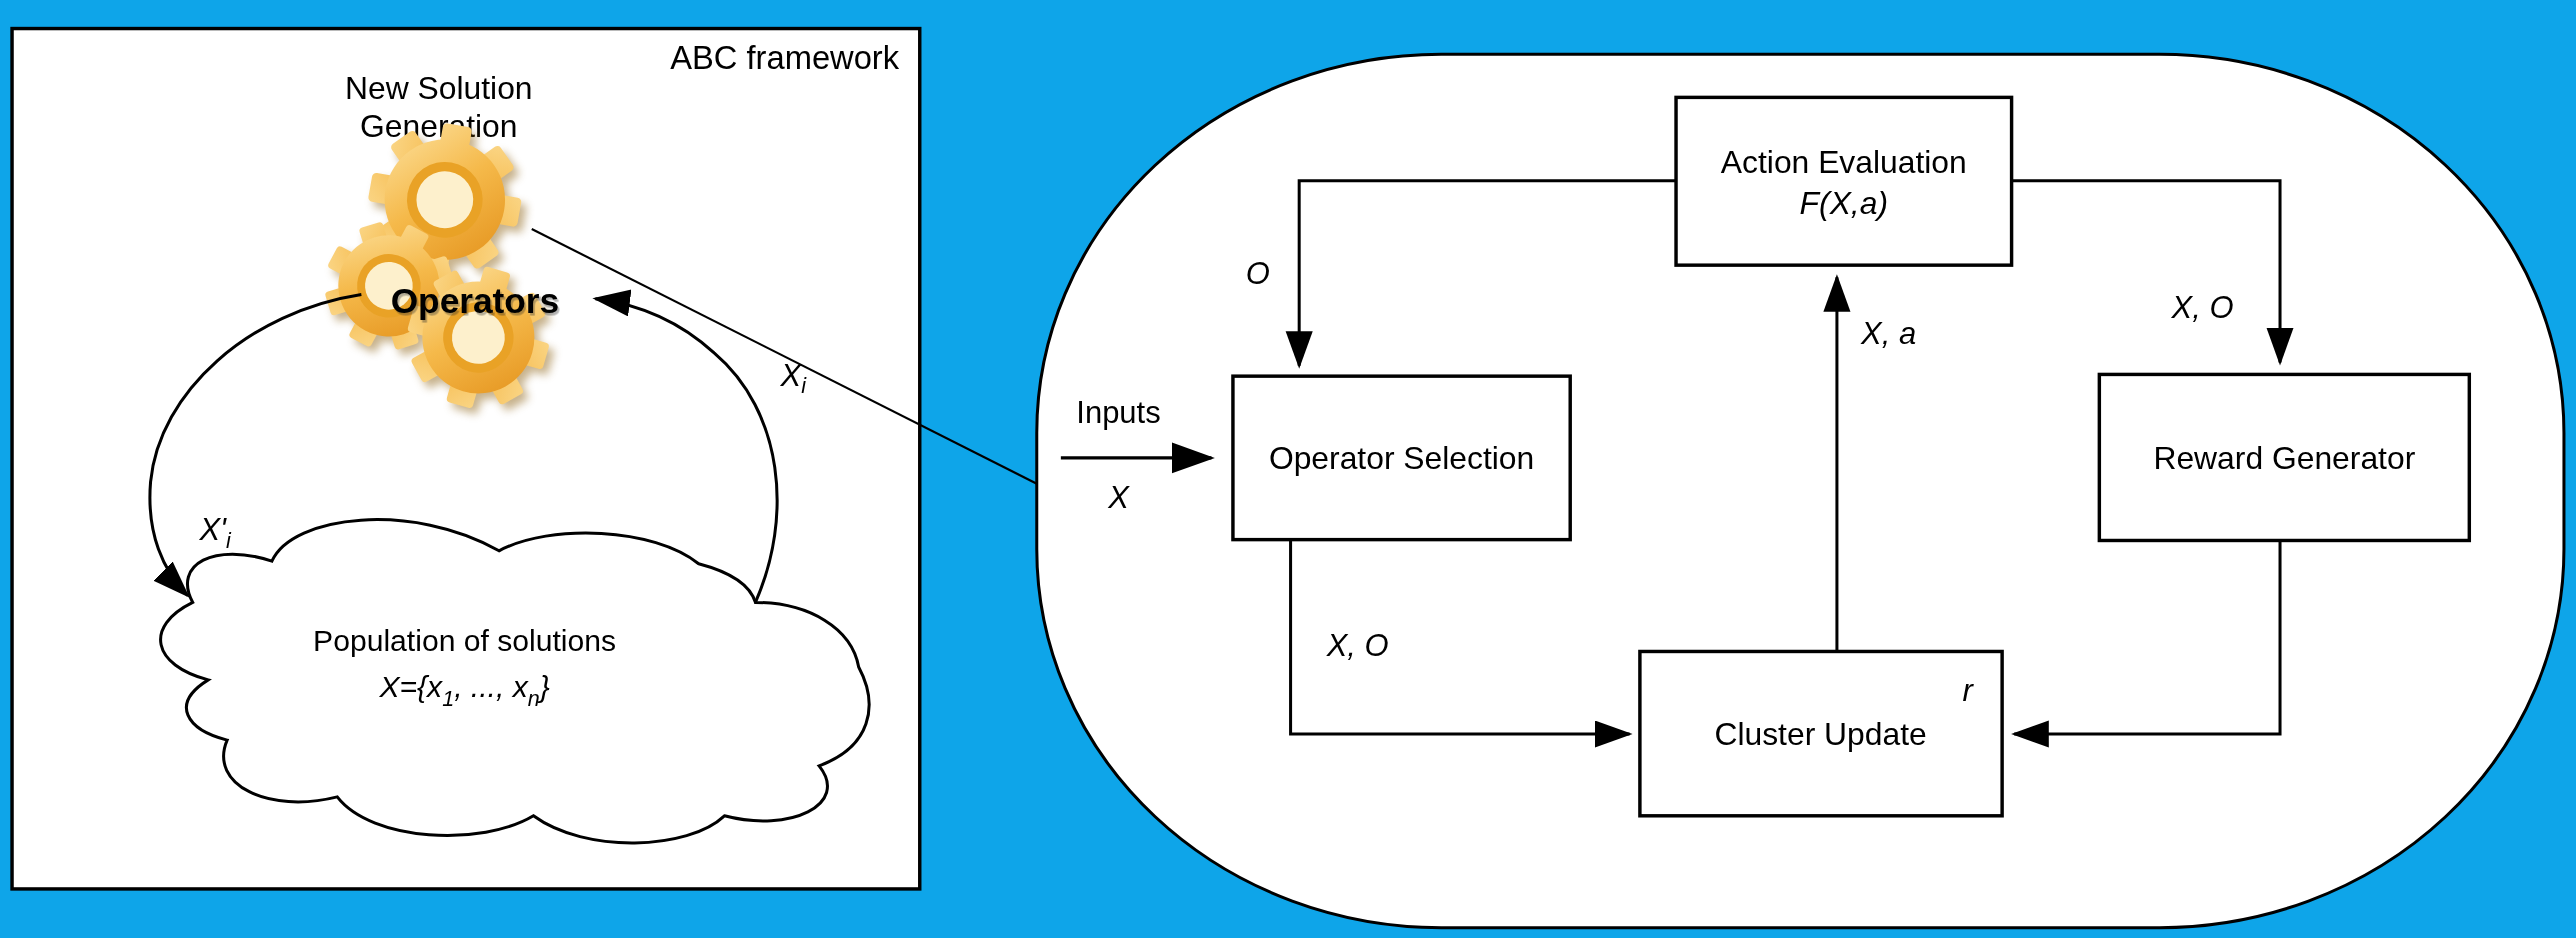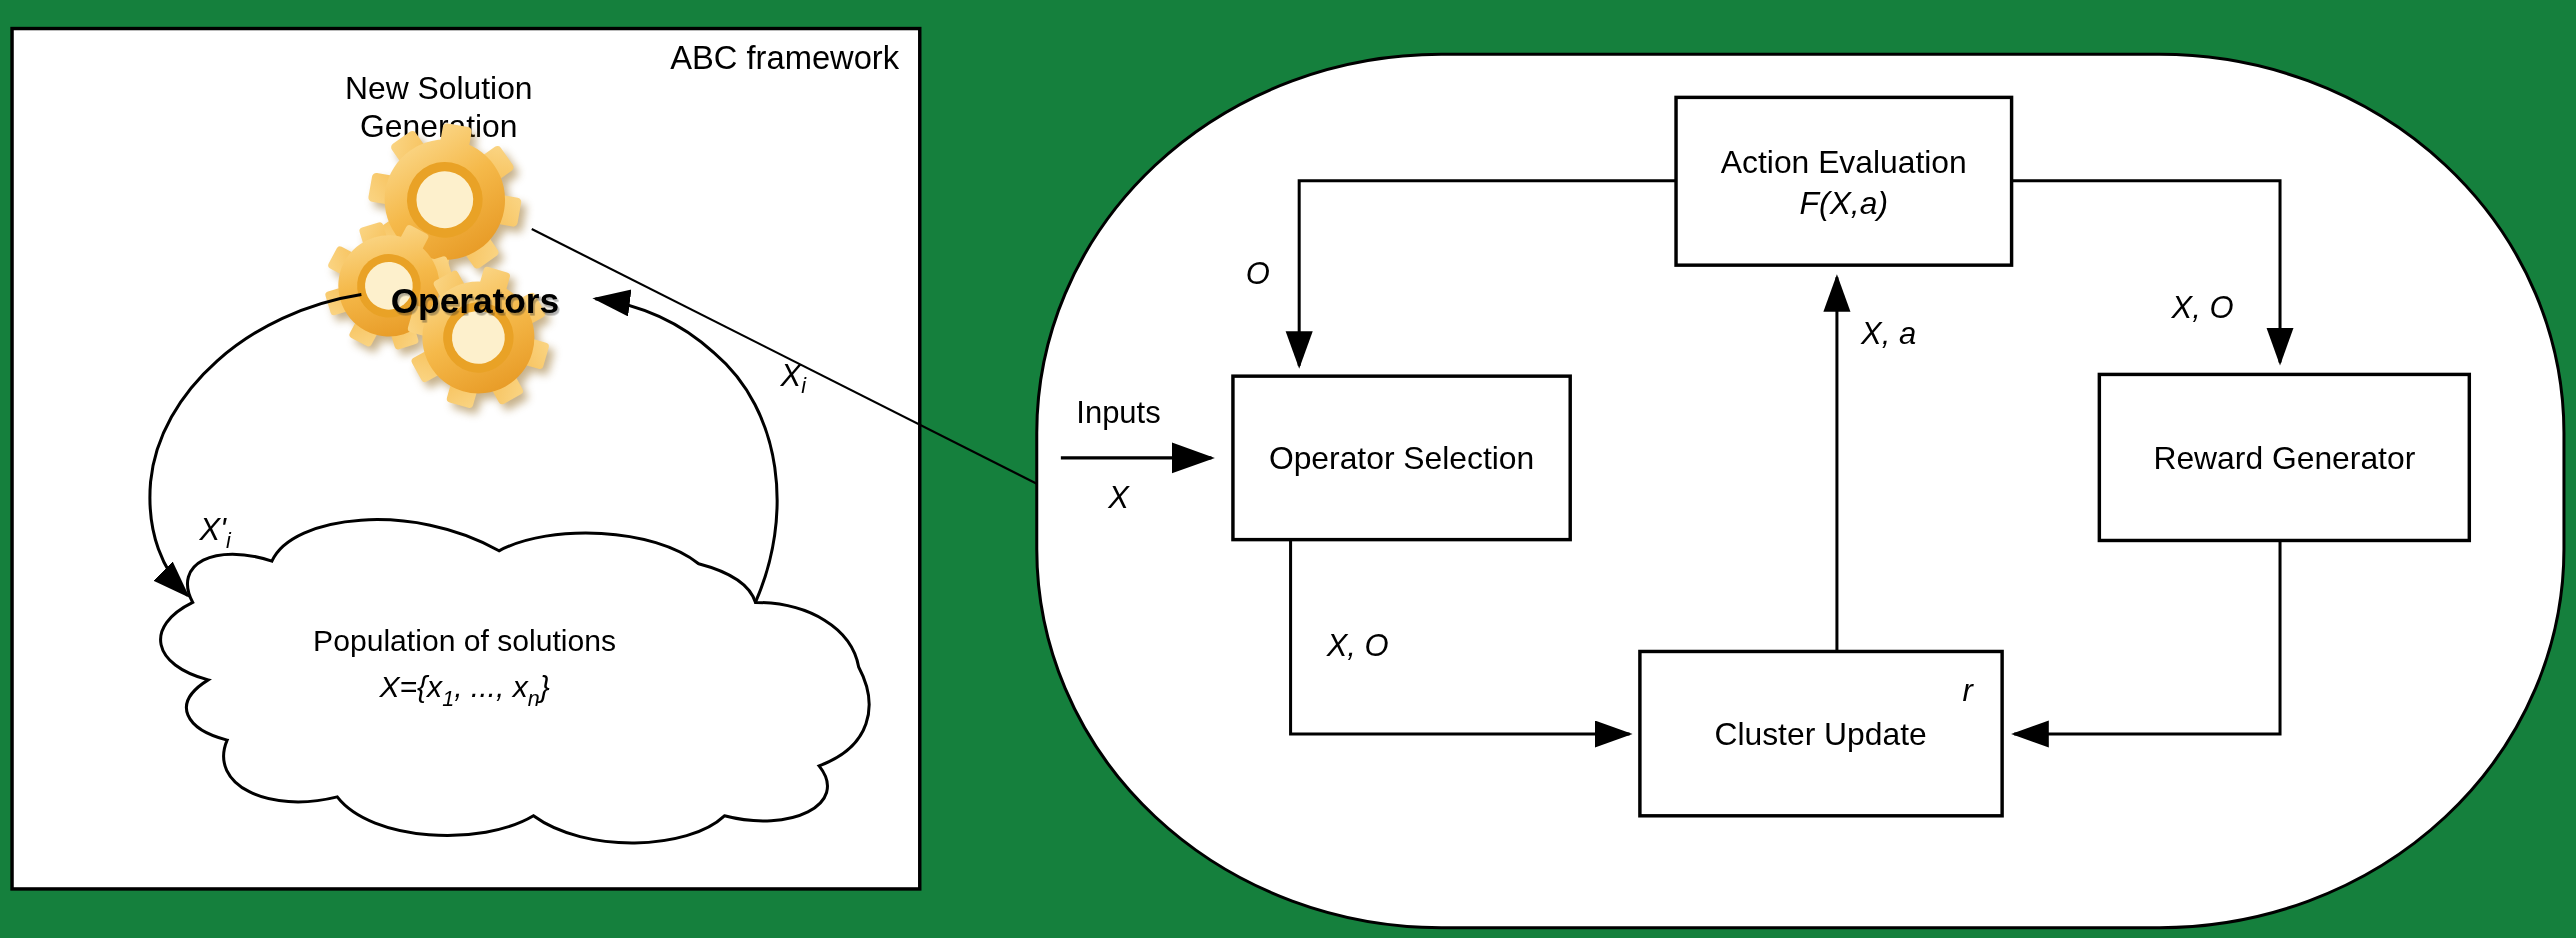--- a/index.html
+++ b/index.html
@@ -1,17 +1,17 @@
 <!DOCTYPE html>
 <html style="font-size:13.8px"><head>
 <meta charset="utf-8">
 <style>
   html,body{margin:0;padding:0;background:#ffffff;}
   body{width:2576px;height:939px;font-family:"Liberation Sans",sans-serif;}
-  #stage{position:relative;width:2576px;height:939px;background:#15803d;overflow:hidden;}
+  #stage{position:relative;width:2576px;height:939px;background:#0ea5e9;overflow:hidden;}
   svg{display:block;}
   text{fill:#000;}
   .boxlabel{font-size:37px;}
   .edgelabel{font-size:36px;font-style:italic;}
   .plain{font-style:normal;}
   .gearshadow{filter:drop-shadow(6px 7px 5px rgba(130,85,0,0.45));}
   .opslabel{font-size:41px;font-weight:bold;filter:drop-shadow(2px 3px 0 rgba(40,40,40,0.35));}
 </style>
 </head>
 <body>

